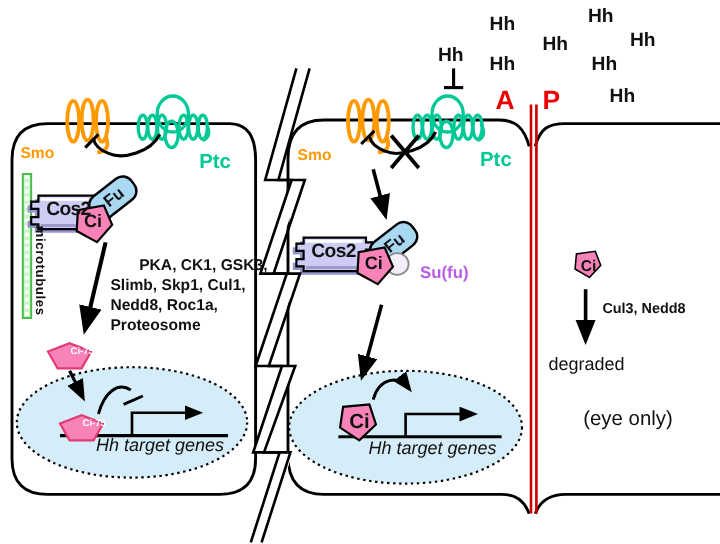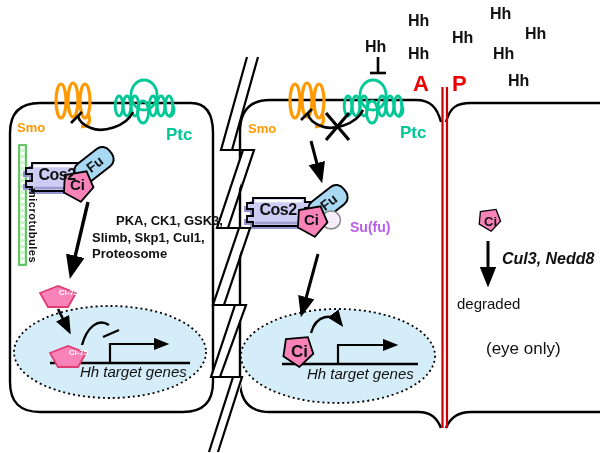--- a/index.html
+++ b/index.html
@@ -14,21 +14,21 @@
   .cos2-t{font-size:16px;width:58px;text-align:center;letter-spacing:-0.5px;}
   .ci-t{font-size:15px;}
   .fu-t{font-size:14px;transform:rotate(-38deg);}
   .sufu-t{font-size:14px;color:var(--sufu-text,#b95de8);}
   .mt-t{font-size:11px;writing-mode:vertical-rl;letter-spacing:0.5px;}
   .kin-t{font-size:13px;line-height:16.5px;}
   .ci75-t{font-size:8px;color:#fff;width:57px;text-align:center;}
   .gene-t{font-size:15px;font-weight:normal;font-style:italic;}
   .plain-t{font-weight:normal;font-size:15px;}
   .eye-t{font-weight:normal;font-size:17px;}
-  .small-b{font-size:16px;font-style:italic;}
+  .small-b{font-size:12px;}
   .nucleus{fill:var(--nucleus-fill,#d5edf8);stroke:#000;stroke-width:1.8;stroke-dasharray:2,3;}
   .cellw{fill:#fff;}
   .cells{fill:none;stroke:#000;stroke-width:2.4;}
   .ln{stroke:#000;fill:none;}
   .smo-s{stroke:var(--smo,#ff9900);fill:none;stroke-width:3.2;}
   .ptc-s{stroke:var(--ptc,#00c896);fill:none;stroke-width:2.8;}
   .cos2-main{fill:var(--cos2-fill,#ccccf5);stroke:#000;stroke-width:1.8;}
   .cos2-shadow{fill:#9494cf;}
   .fu-f{fill:var(--fu-fill,#a8d8f2);stroke:#000;stroke-width:2;}
   .ci-f{fill:var(--ci-fill,#f783b8);stroke:#000;stroke-width:1.8;}
@@ -197,20 +197,21 @@
 
   <span class="lbl smo-t" style="left:17px;top:121px;">Smo</span>
   <span class="lbl ptc-t" style="left:166px;top:126px;">Ptc</span>
   <span class="lbl cos2-t" style="left:28px;top:167px;">Cos2</span>
   <span class="lbl fu-t" style="left:86px;top:157px;">Fu</span>
   <span class="lbl ci-t" style="left:70px;top:177px;">Ci</span>
   <span class="lbl mt-t" style="left:27px;top:188px;">microtubules</span>
   <div class="lbl kin-t" style="left:92px;top:213px;">
     <span style="display:block;padding-left:24px;">PKA, CK1, GSK3,</span>
     <span style="display:block;">Slimb, Skp1, Cul1,</span>
+    <span style="display:block;">Nedd8, Roc1a,</span>
     <span style="display:block;">Proteosome</span>
   </div>
   <span class="lbl ci75-t" style="left:40px;top:289px;">Ci-75</span>
   <span class="lbl ci75-t" style="left:50px;top:349px;">Ci-75</span>
   <span class="lbl gene-t" style="left:80px;top:364px;">Hh target genes</span>
 
   <span class="lbl smo-t" style="left:248px;top:122px;">Smo</span>
   <span class="lbl ptc-t" style="left:400px;top:124px;">Ptc</span>
   <span class="lbl cos2-t" style="left:249px;top:202px;">Cos2</span>
   <span class="lbl fu-t" style="left:320px;top:195px;">Fu</span>

